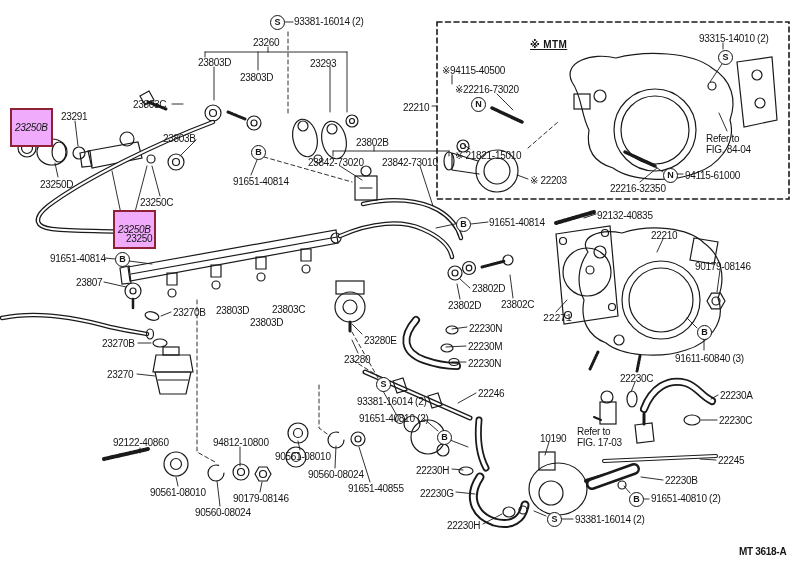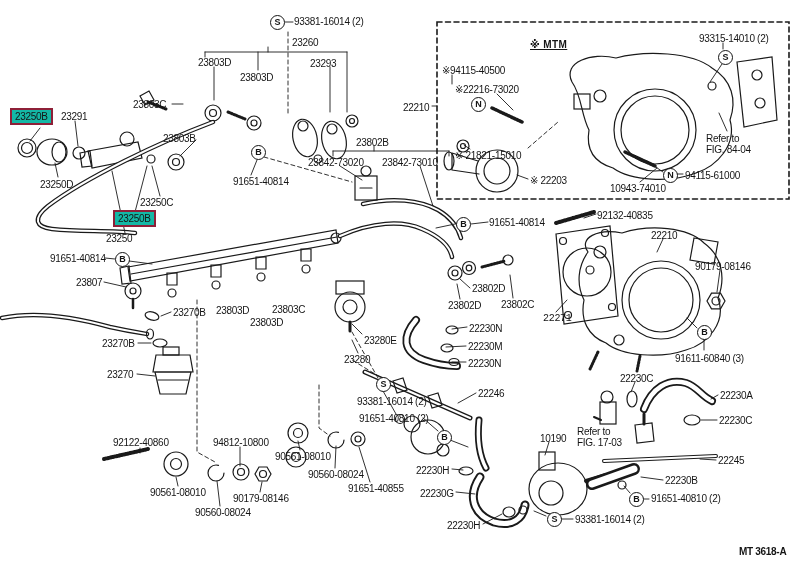--- a/index.html
+++ b/index.html
@@ -2,21 +2,21 @@
 <html><head>
 <meta charset="utf-8">
 <style>
   html,body{margin:0;padding:0;background:#e8e8e8;}
   #canvas{position:relative;width:804px;height:567px;background:#ffffff;overflow:hidden;
           font-family:"Liberation Sans","DejaVu Sans",sans-serif;}
   #art{position:absolute;left:0;top:0;}
   #label-layer{position:absolute;left:0;top:0;width:804px;height:567px;}
   .lbl{position:absolute;font-size:10px;line-height:11px;letter-spacing:-0.3px;
        color:#151515;white-space:nowrap;}
-  .box{border:2.6px solid #8E2038;padding:1px 3px;margin-left:-5px;margin-top:-4px;background:#14b8a6;}
+  .box{border:2.6px solid #8E2038;padding:12px 3px;margin-left:-5px;margin-top:-4px;background:#f0abfc;font-style:italic;}
   .u{text-decoration:underline;font-weight:bold;letter-spacing:0.4px;}
   .b{font-weight:bold;}
   .callout{position:absolute;width:13px;height:13px;border:1.3px solid #151515;border-radius:50%;
            font-size:9px;font-weight:bold;line-height:13px;text-align:center;color:#151515;background:#fff;}
 </style>
 </head>
 <body>
 
 <div id="canvas">
 
@@ -237,32 +237,32 @@
     M640,182 l17,-14 M497,94 l16,16 M452,75 v9 M470,149 l-6,-4 M528,179 l-11,-4
     M362,334 l-10,-10 M358,353 l-6,-13"></path>
 
   <path stroke-width="0.9" stroke-dasharray="4,3" d="
     M288,32 V116 M197,300 V452 L215,462 M319,385 V428 L330,436
     M264,157 L352,182 M380,377 L352,360 M352,332 L378,378 M528,148 L558,122"></path>
 </svg>
 
 <div id="label-layer">
       <div class="lbl" style="left: 294px; top: 16px;">93381-16014 (2)</div>
-      <div class="lbl" style="left: 253px; top: 37px; margin-left: 39px;">23260</div>
+      <div class="lbl" style="left: 253px; top: 37px;">23260</div>
       <div class="lbl" style="left: 198px; top: 57px;">23803D</div>
       <div class="lbl" style="left: 240px; top: 72px;">23803D</div>
       <div class="lbl" style="left: 310px; top: 58px;">23293</div>
       <div class="lbl" style="left: 133px; top: 99px;">23803C</div>
       <div class="lbl box" style="left: 15px; top: 112px; border-color: rgb(142, 32, 56);">23250B</div>
       <div class="lbl" style="left: 61px; top: 111px;">23291</div>
       <div class="lbl" style="left: 40px; top: 179px;">23250D</div>
       <div class="lbl" style="left: 163px; top: 133px;">23803B</div>
       <div class="lbl" style="left: 140px; top: 197px;">23250C</div>
       <div class="lbl box" style="left: 118px; top: 214px; border-color: rgb(142, 32, 56);">23250B</div>
-      <div class="lbl" style="left: 106px; top: 233px; text-align: center;">23250</div>
+      <div class="lbl" style="left: 126px; top: 233px; text-align: center;">23250</div>
       <div class="lbl" style="left: 50px; top: 253px;">91651-40814</div>
       <div class="lbl" style="left: 76px; top: 277px;">23807</div>
       <div class="lbl" style="left: 173px; top: 307px;">23270B</div>
       <div class="lbl" style="left: 216px; top: 305px;">23803D</div>
       <div class="lbl" style="left: 272px; top: 304px;">23803C</div>
       <div class="lbl" style="left: 250px; top: 317px;">23803D</div>
       <div class="lbl" style="left: 102px; top: 338px;">23270B</div>
       <div class="lbl" style="left: 107px; top: 369px;">23270</div>
       <div class="lbl" style="left: 364px; top: 335px;">23280E</div>
       <div class="lbl" style="left: 344px; top: 354px; text-align: center;">23280</div>
@@ -305,21 +305,21 @@
       <div class="lbl" style="left: 233px; top: 493px;">90179-08146</div>
       <div class="lbl" style="left: 195px; top: 507px;">90560-08024</div>
       <div class="lbl" style="left: 275px; top: 451px;">90561-08010</div>
       <div class="lbl" style="left: 308px; top: 469px;">90560-08024</div>
       <div class="lbl" style="left: 348px; top: 483px;">91651-40855</div>
       <div class="lbl u" style="left: 530px; top: 39px;">※ MTM</div>
       <div class="lbl" style="left: 442px; top: 65px;">※94115-40500</div>
       <div class="lbl" style="left: 455px; top: 84px;">※22216-73020</div>
       <div class="lbl" style="left: 455px; top: 150px;">※ 21821-15010</div>
       <div class="lbl" style="left: 530px; top: 175px;">※ 22203</div>
-      <div class="lbl" style="left: 610px; top: 183px;">10943-74010</div>
+      <div class="lbl" style="left: 610px; top: 183px;">22216-32350</div>
       <div class="lbl" style="left: 699px; top: 33px;">93315-14010 (2)</div>
       <div class="lbl" style="left: 706px; top: 133px;">Refer to</div>
       <div class="lbl" style="left: 706px; top: 144px;">FIG. 84-04</div>
       <div class="lbl" style="left: 685px; top: 170px;">94115-61000</div>
       <div class="callout" style="left: 270px; top: 15px;">S</div>
       <div class="callout" style="left: 376px; top: 377px;">S</div>
       <div class="callout" style="left: 547px; top: 512px;">S</div>
       <div class="callout" style="left: 718px; top: 50px;">S</div>
       <div class="callout" style="left: 115px; top: 252px;">B</div>
       <div class="callout" style="left: 251px; top: 145px;">B</div>

